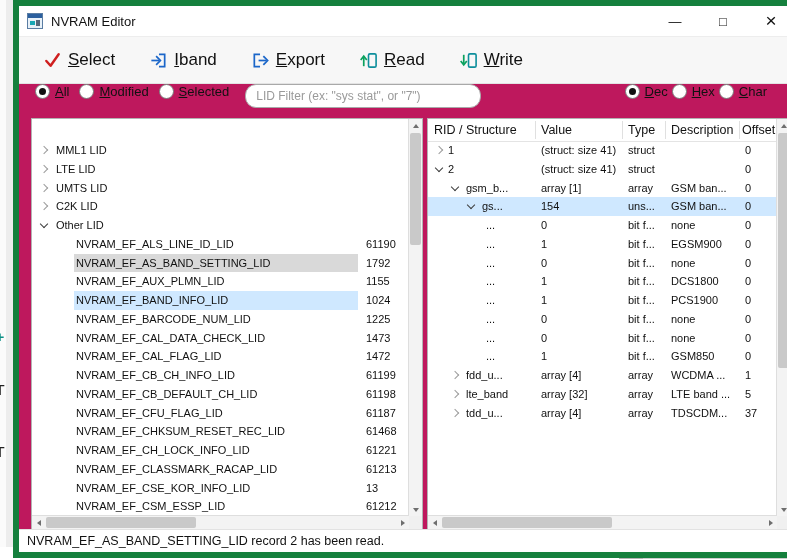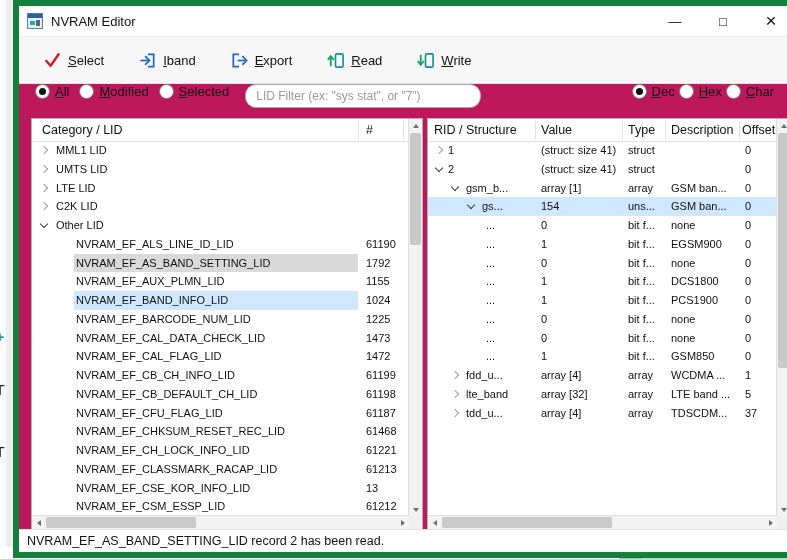--- a/index.html
+++ b/index.html
@@ -22,21 +22,21 @@
   
   .dialog{position:absolute;left:13px;top:0;width:773px;height:546px;background:#be185d;border:6px solid #15803d}
 
   .titlebar{height:30px;background:#fff;display:flex;align-items:center;padding-left:8px;border-bottom:1px solid #ededed}
   .title{font-size:13px;margin-left:8px}
   .wctl{margin-left:auto;display:flex;gap:22px;margin-right:8px}
   .wbtn{width:26px;height:26px;display:flex;align-items:center;justify-content:center;font-size:13px}
   .wbtn.cls{font-size:19px;font-weight:400}
 
   .toolbar{height:46px;display:flex;align-items:center;gap:34px;padding-left:24px;background:#f7f7f7;border-bottom:1px solid #e3e3e3}
-  .tbtn{display:flex;align-items:center;gap:6px;font-size:13px}
+  .tbtn{display:flex;align-items:center;gap:6px;font-size:17px}
   .accel{text-decoration:underline}
 
   .filterbar{height:31px;display:flex;align-items:flex-start;padding:0 14px 0 16px;font-size:13px}
   .radio{display:flex;align-items:center;gap:5px;margin-right:10px}
   .rdot{width:13px;height:13px;border:1px solid #7a7a7a;border-radius:50%;background:#fff;position:relative;flex:none}
   .radio.checked .rdot::after{content:"";position:absolute;inset:3px;border-radius:50%;background:#111}
   .lidinput{width:214px;height:22px;border:1px solid #a9a9a9;border-radius:11px;padding:0 10px;font-size:12px;
             font-family:inherit;color:#333;background:#fff;margin-left:6px}
   .lidinput::placeholder{color:#9a9a9a}
   .spacer{flex:1}
@@ -171,47 +171,41 @@
       <input class="lidinput" type="text" placeholder="LID Filter (ex: &quot;sys stat&quot;, or &quot;7&quot;)" style="">
       <div class="spacer"></div>
       <div class="radio fmt checked">
           <span class="rdot"></span>
           <span><span class="accel">D</span><span>ec</span></span>
         </div>
       <div class="radio fmt">
           <span class="rdot"></span>
           <span><span class="accel">H</span><span>ex</span></span>
         </div>
-      <div class="radio fmt" style="margin-right:4px">
+      <div class="radio fmt" style="margin-right:11px">
           <span class="rdot"></span>
           <span><span class="accel">C</span><span>har</span></span>
         </div>
     </div>
 
     <div class="panel lpanel">
-      <div class="phead">
-        <span style="left:10px">Category / LID</span>
-        <span style="left:334px">#</span>
-        <div class="sep" style="left:326px"></div>
-        <div class="sep" style="left:371px"></div>
-      </div>
       <div class="rows">
         <div class="trow">
             <span class="cv cv0"></span>
             <span class="lab lb0">MML1 LID</span>
             <span class="num"></span>
           </div>
         <div class="trow">
             <span class="cv cv0"></span>
+            <span class="lab lb0">LTE LID</span>
+            <span class="num"></span>
+          </div>
+        <div class="trow">
+            <span class="cv cv0"></span>
             <span class="lab lb0">UMTS LID</span>
-            <span class="num"></span>
-          </div>
-        <div class="trow">
-            <span class="cv cv0"></span>
-            <span class="lab lb0">LTE LID</span>
             <span class="num"></span>
           </div>
         <div class="trow">
             <span class="cv cv0"></span>
             <span class="lab lb0">C2K LID</span>
             <span class="num"></span>
           </div>
         <div class="trow">
             <span class="cv cv0 exp"></span>
             <span class="lab lb0">Other LID</span>

